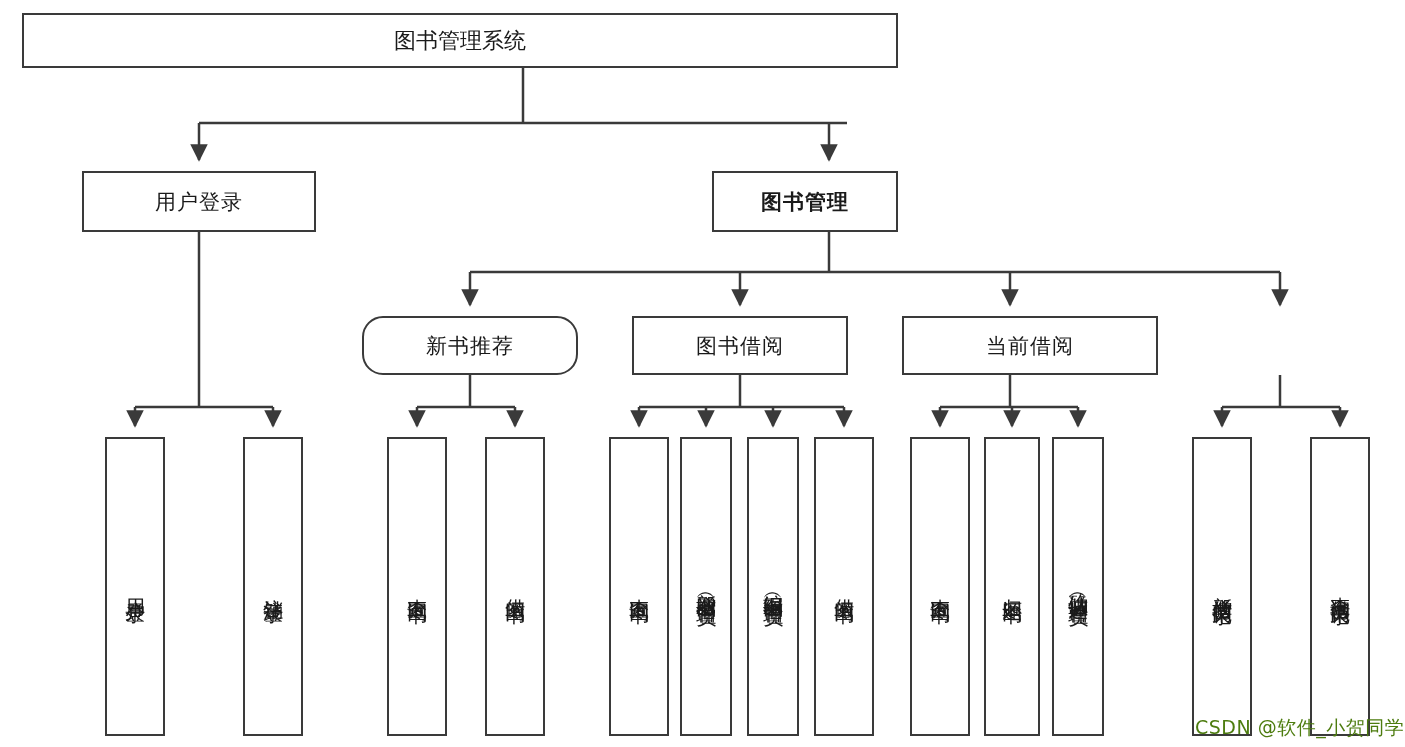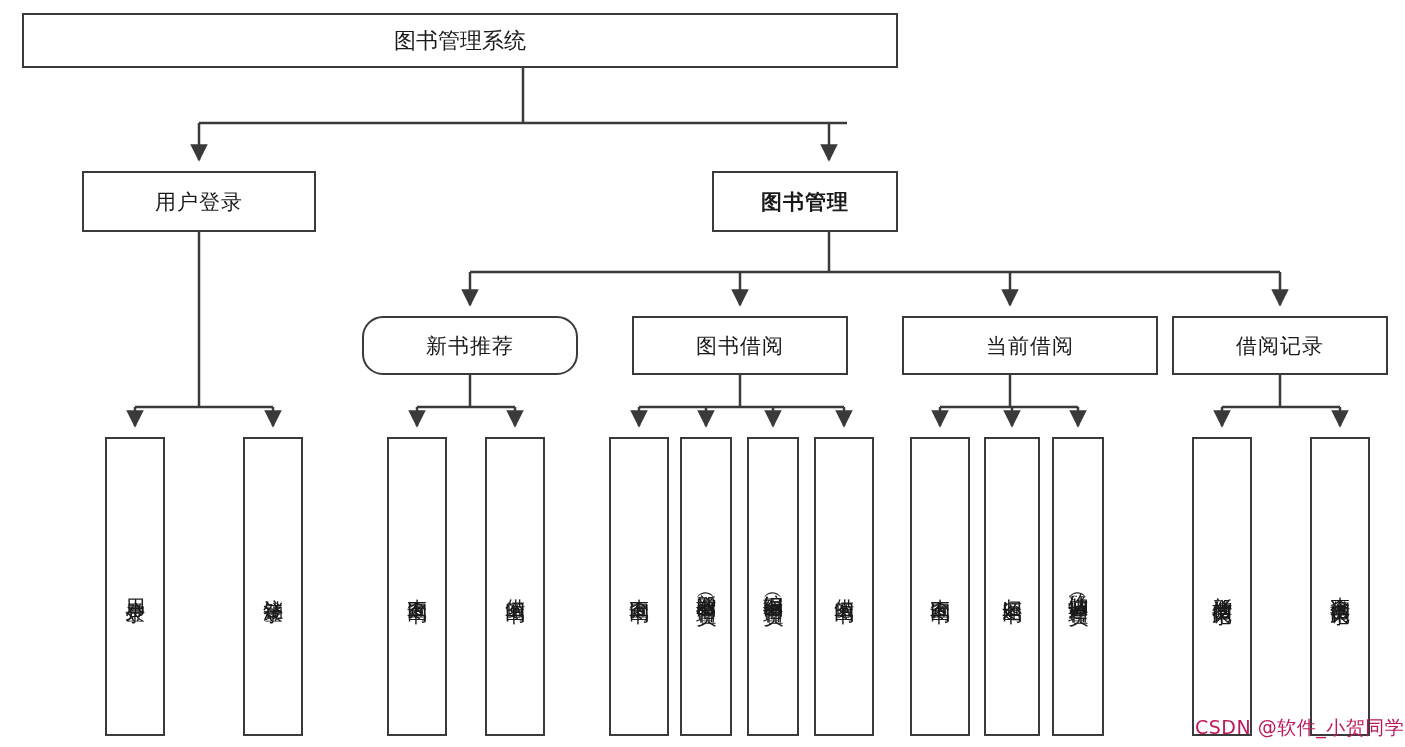--- a/index.html
+++ b/index.html
@@ -52,21 +52,21 @@
     writing-mode: vertical-rl;
     text-orientation: upright;
     line-height: 1.18;
     letter-spacing: 2px;
     white-space: nowrap;
     text-align: center;
   }
   .watermark {
     position: absolute;
     font-size: 19px;
-    color: #be185d;
+    color: #4d7c0f;
     white-space: nowrap;
     letter-spacing: 0.5px;
   }
 </style>
 </head>
 <body>
 
 <div id="canvas">
 
   <svg id="wires" viewBox="0 0 1405 747" xmlns="http://www.w3.org/2000/svg">
@@ -132,23 +132,20 @@
 
   <div class="node horiz" style="left:362px; top:316px; width:216px; height:59px;border-radius:21px;">
     <span>新书推荐</span>
   </div>
   <div class="node horiz" style="left:632px; top:316px; width:216px; height:59px;">
     <span>图书借阅</span>
   </div>
   <div class="node horiz" style="left:902px; top:316px; width:256px; height:59px;">
     <span>当前借阅</span>
   </div>
-  <div class="node horiz" style="left:1172px; top:316px; width:216px; height:59px;">
-    <span>借阅记录</span>
-  </div>
 
   <div class="node leaf" style="left:105px; top:437px; width:60px; height:299px;">
     <span class="vtext">用户登录</span>
   </div>
   <div class="node leaf" style="left:243px; top:437px; width:60px; height:299px;">
     <span class="vtext">注销登录</span>
   </div>
 
   <div class="node leaf" style="left:387px; top:437px; width:60px; height:299px;">
     <span class="vtext">查询图书</span>

